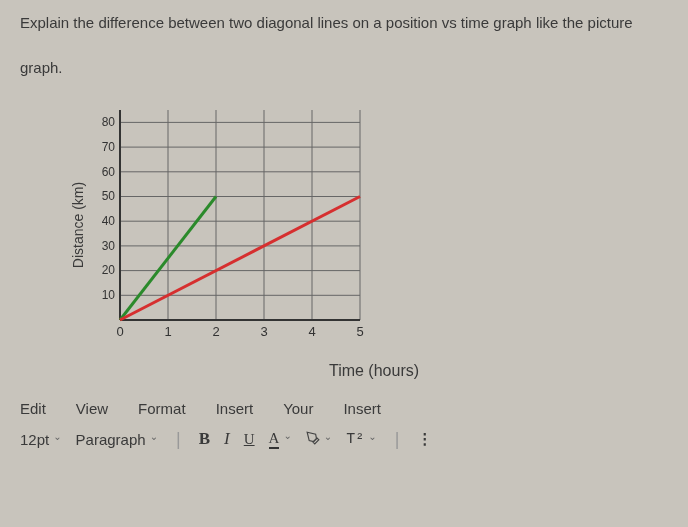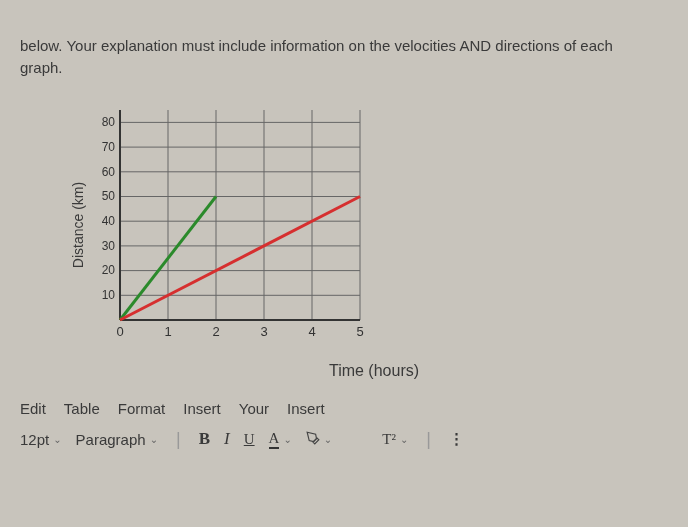--- a/index.html
+++ b/index.html
@@ -34,58 +34,58 @@
       bottom: -30px;
       left: 50%;
       transform: translateX(-50%);
       font-size: 16px;
     }
     .chart-svg {
       display: block;
     }
     .editor-menu {
       display: flex;
-      gap: 18px;
+      gap: 30px;
       font-size: 15px;
       margin-bottom: 12px;
       margin-top: 50px;
     }
     .editor-toolbar {
       display: flex;
       align-items: center;
       gap: 14px;
       font-size: 15px;
     }
     .toolbar-dropdown {
       display: flex;
-      align-items: center;
+      align-items: flex-start;
       gap: 4px;
     }
     .chevron {
       font-size: 10px;
       color: #666;
     }
     .divider {
       color: #999;
       font-size: 18px;
       margin: 0 4px;
     }
     .bold-btn { font-weight: bold; font-family: 'Times New Roman', serif; font-size: 17px; }
     .italic-btn { font-style: italic; font-family: 'Times New Roman', serif; font-size: 17px; }
     .underline-btn { text-decoration: underline; font-family: 'Times New Roman', serif; }
     .text-color-a { font-family: 'Times New Roman', serif; border-bottom: 2px solid #333; }
-    .superscript-btn { font-family: Liberation Serif, serif; margin-left: 36px; }
+    .superscript-btn { font-family: Liberation Mono, monospace; }
     .more-icon { font-weight: bold; }
   </style>
 </head>
 <body>
 
 <div class="question-text">
+  <span>Explain the difference between two diagonal lines on a position vs time graph like the picture</span><br>
   <br>
-  <span>below. Your explanation must include information on the velocities AND directions of each</span><br>
   <span>graph.</span>
 </div>
 
 <div class="chart-container">
   <div class="y-axis-label">Distance (km)</div>
   <svg class="chart-svg" width="290" height="250">
 
     <g stroke="#666" stroke-width="1" fill="none">
       <line x1="40" y1="10" x2="40" y2="220"></line>
       <line x1="88" y1="10" x2="88" y2="220"></line>
@@ -130,21 +130,21 @@
       <text x="184" y="236">3</text>
       <text x="232" y="236">4</text>
       <text x="280" y="236">5</text>
     </g>
   </svg>
   <div class="x-axis-label">Time (hours)</div>
 </div>
 
 <div class="editor-menu">
   <span>Edit</span>
-  <span>Table</span>
+  <span>View</span>
   <span>Format</span>
   <span>Insert</span>
   <span>Your</span>
   <span>Insert</span>
 </div>
 
 <div class="editor-toolbar">
   <span class="toolbar-dropdown">
     <span>12pt</span>
     <span class="chevron">⌄</span>

